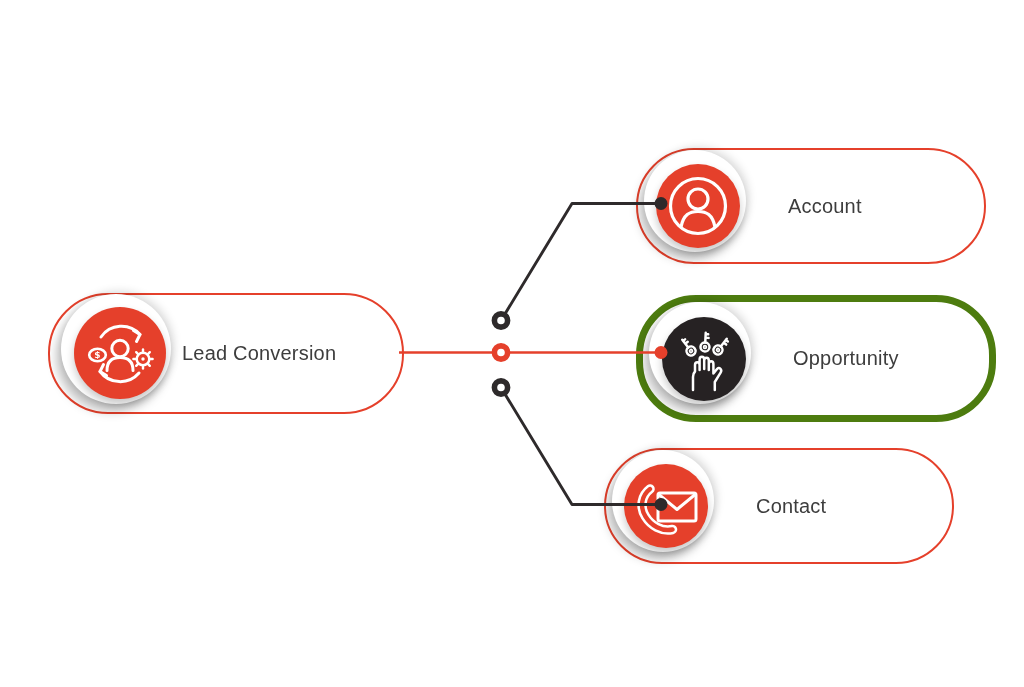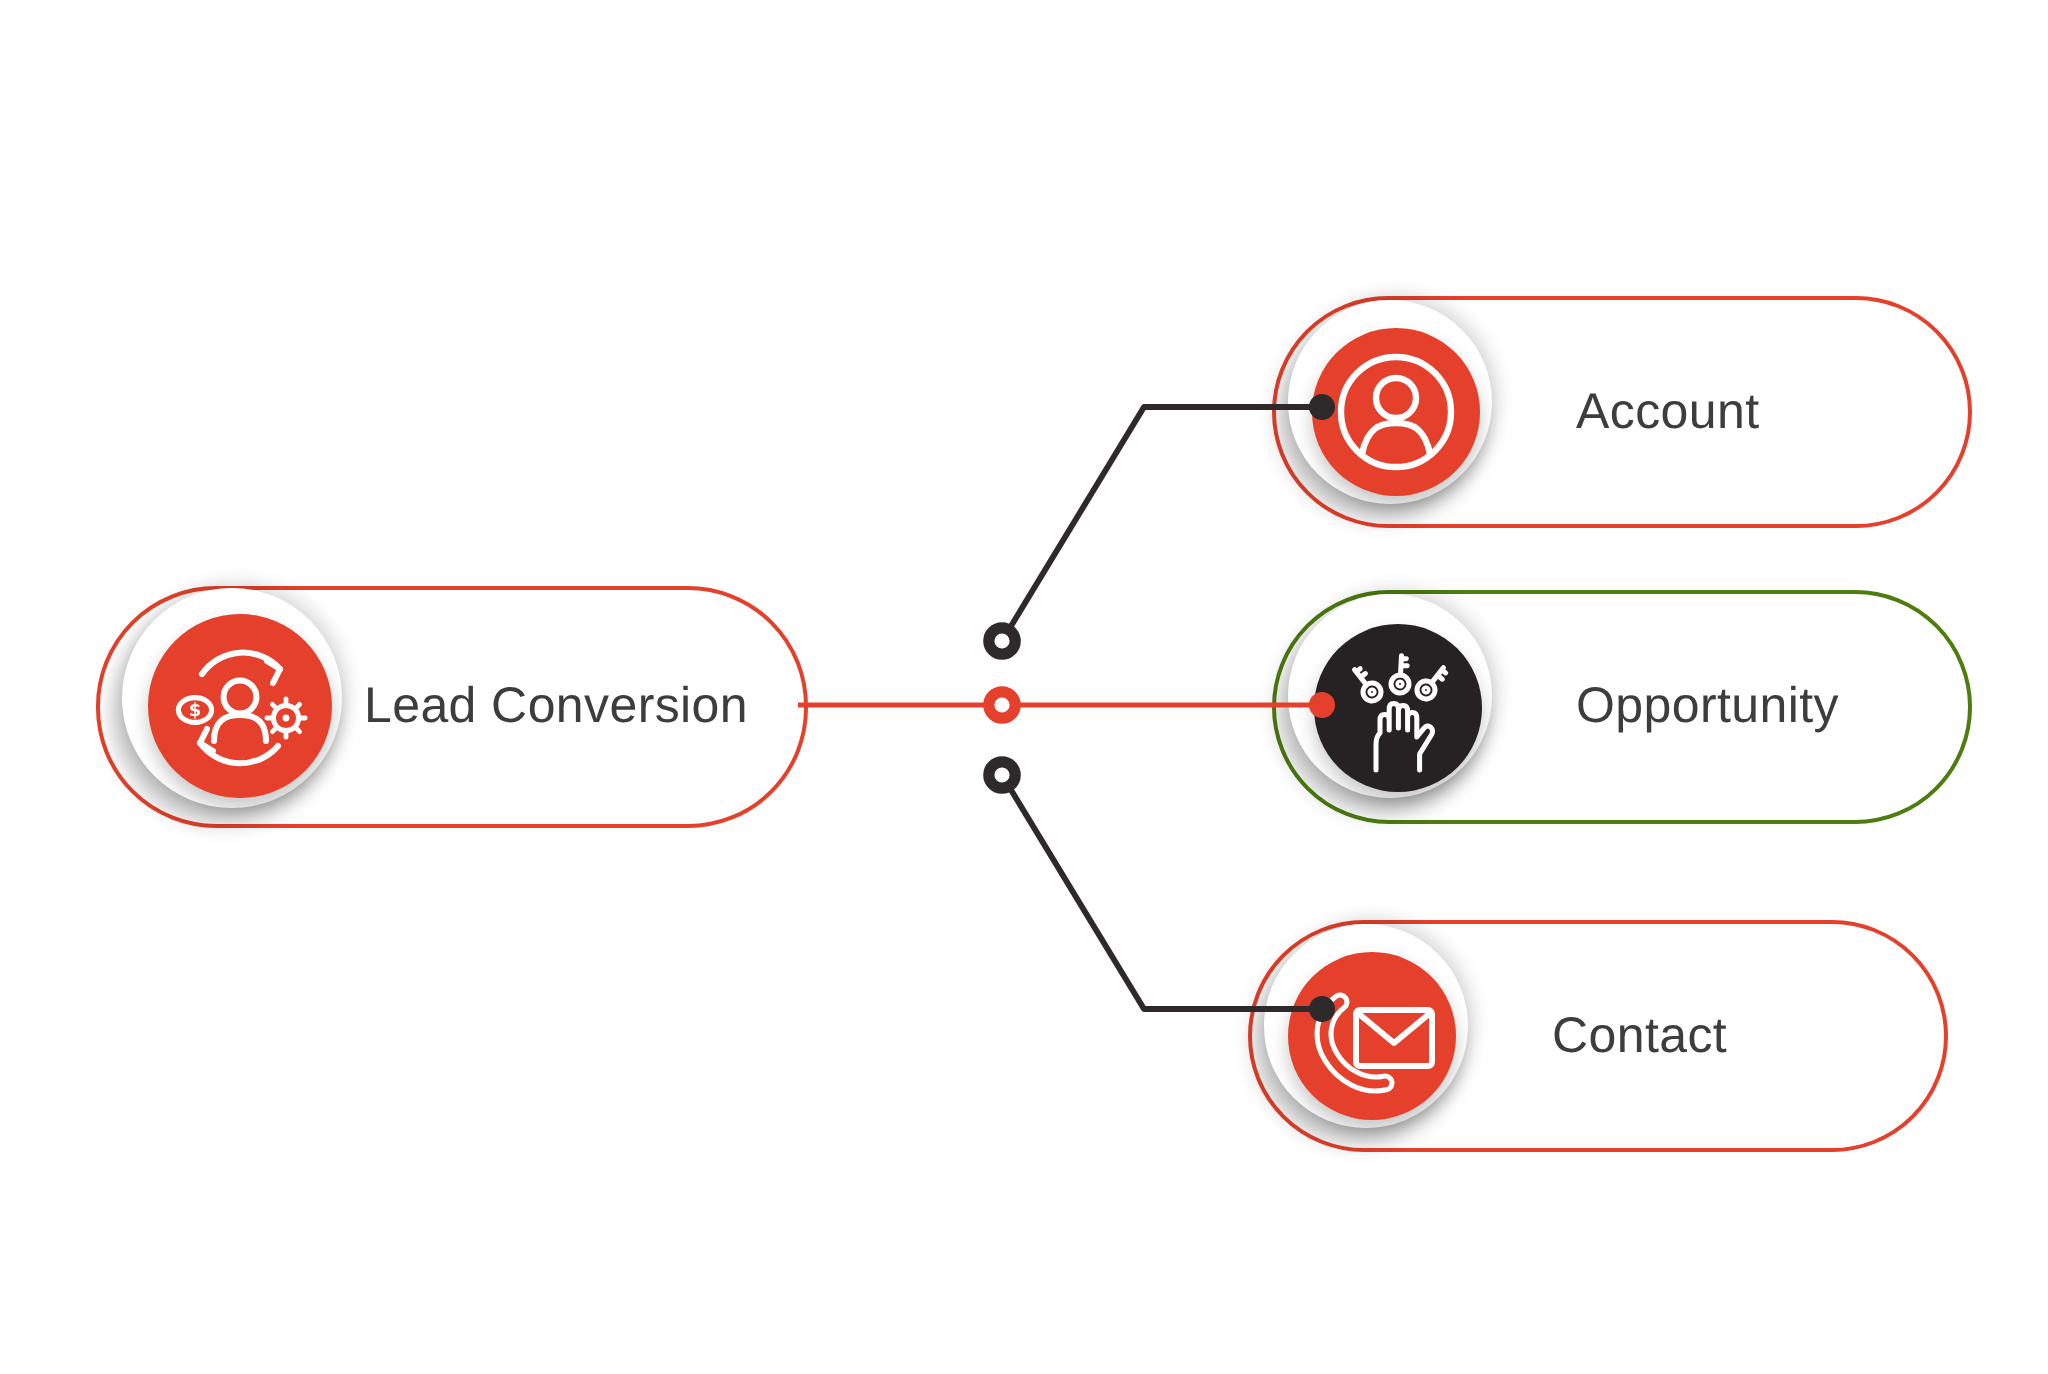--- a/index.html
+++ b/index.html
@@ -10,22 +10,22 @@
 
   
   .logo{position:absolute;left:44px;top:33px;display:flex;align-items:center;gap:7px;z-index:5;}
   .logo-text{font-size:20px;font-weight:700;letter-spacing:1.6px;color:#3f3f3f;line-height:1;}
   .logo-k{color:#f15a24;font-weight:800;}
   .logo-mark{display:block;}
 
   
   .pill{position:absolute;background:#ffffff;border-radius:60px;display:flex;align-items:center;z-index:1;}
   .pill.red-border{border:2px solid #e5402b;}
-  .pill.black-border{border:2px solid #4d7c0f;}
-  .pill .label{font-size:25px;color:#3d3d3d;letter-spacing:.2px;white-space:nowrap;}
+  .pill.black-border{border:7px solid #4d7c0f;}
+  .pill .label{font-size:20px;color:#3d3d3d;letter-spacing:.2px;white-space:nowrap;}
 
   .disk{position:absolute;background:#ffffff;border-radius:50%;
         box-shadow:-4px 7px 11px rgba(0,0,0,.28), 3px -3px 9px rgba(0,0,0,.13);}
   .circle{position:absolute;border-radius:50%;display:flex;align-items:center;justify-content:center;
           box-shadow:0 5px 9px rgba(0,0,0,.22);}
   .circle.red{background:#e5402b;}
   .circle.black{background:#262223;}
   .circle svg{display:block;}
 
   
@@ -34,21 +34,21 @@
   .pill.lead .circle{left:24px;top:12px;width:92px;height:92px;}
   .pill.lead .label{margin-left:132px;}
 
   
   .pill.target .disk{left:6px;top:0;width:102px;height:102px;}
   .pill.target .circle{left:18px;top:14px;width:84px;height:84px;}
   .pill.target .label{margin-left:150px;}
   .pill.account{left:636px;top:148px;width:346px;height:112px;}
   .pill.opportunity{left:636px;top:295px;width:346px;height:113px;}
   .pill.opportunity .circle{top:14.5px;left:19px;}
-  .pill.contact{left:624px;top:448px;width:346px;height:112px;margin-top:12px;}
+  .pill.contact{left:604px;top:448px;width:346px;height:112px;}
 
   
   .connectors{position:absolute;left:0;top:0;z-index:3;pointer-events:none;}
 </style>
 </head>
 <body>
 
 <div class="canvas">
 
 

